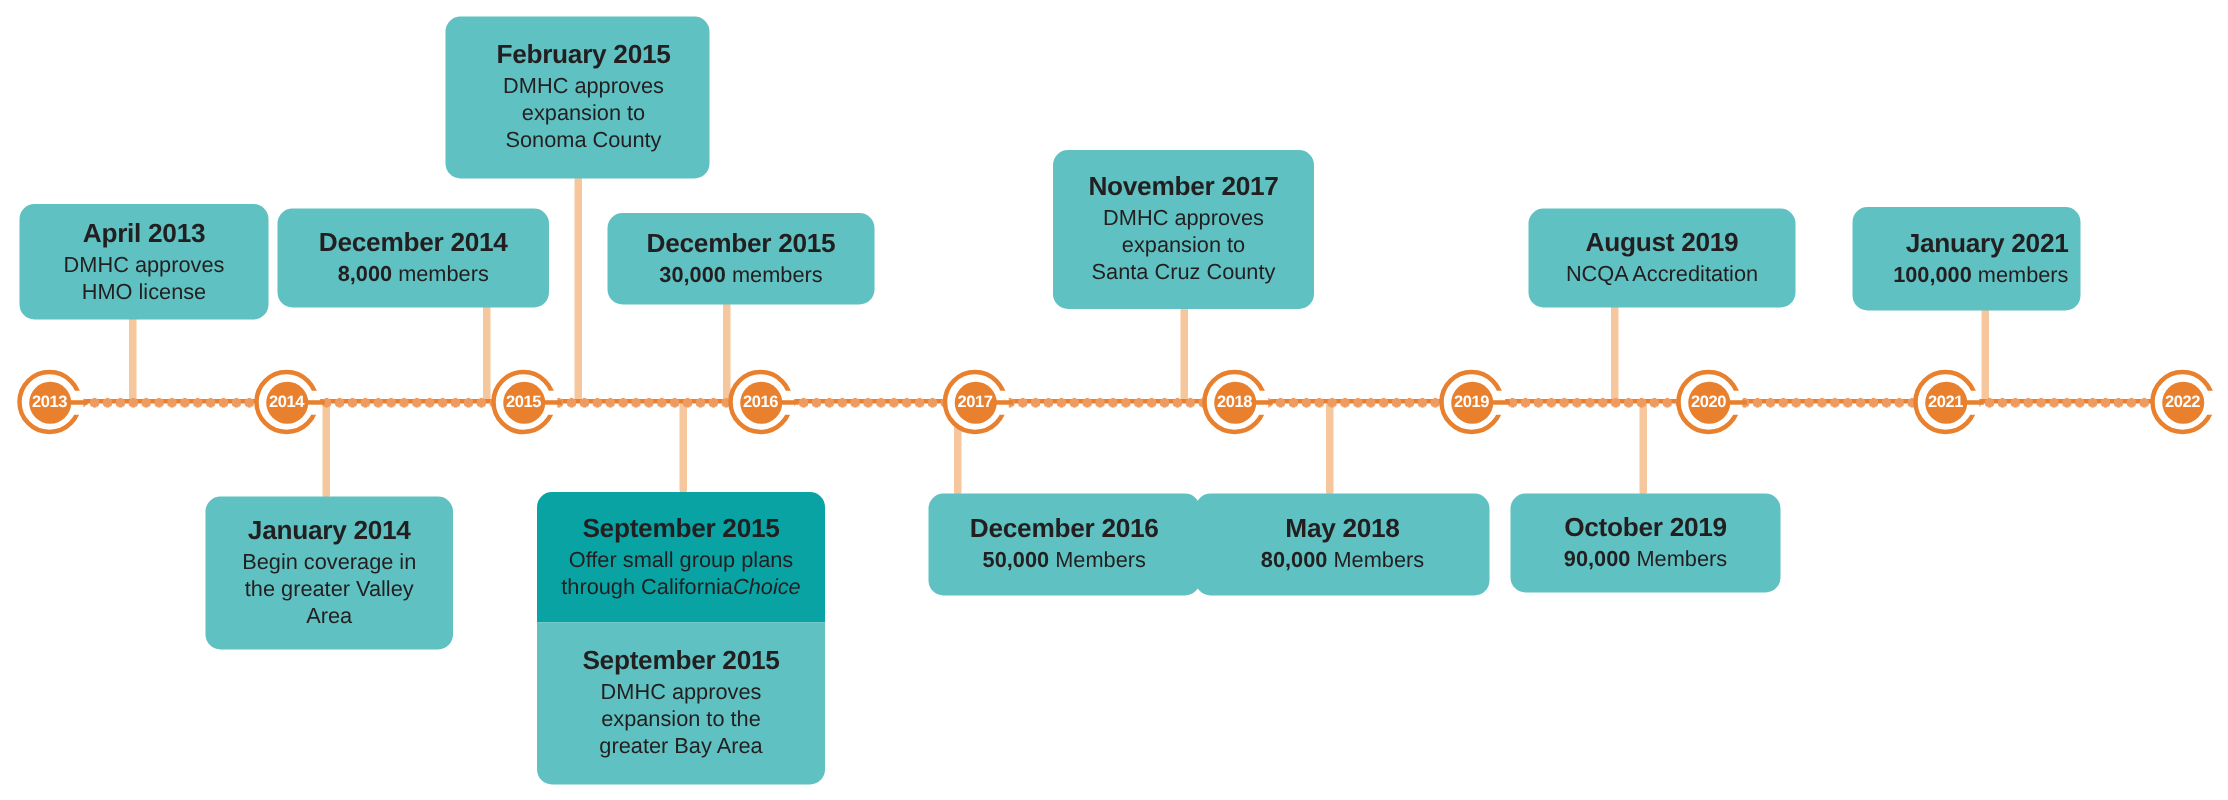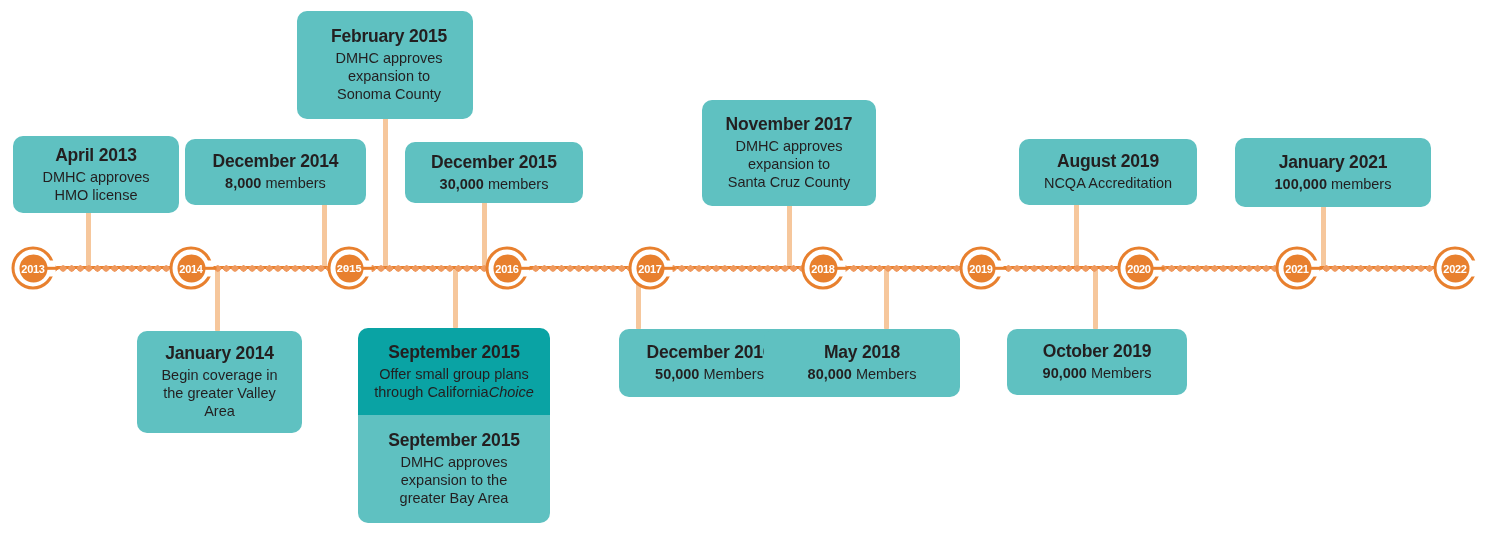--- a/index.html
+++ b/index.html
@@ -83,21 +83,21 @@
         <div class="notch"></div>
         <div class="stub"></div>
         <div class="inner">2013</div>
       </div>
       <div class="year-marker" style="left: 191px; top: 268px;">
         <div class="ring"></div>
         <div class="notch"></div>
         <div class="stub"></div>
         <div class="inner">2014</div>
       </div>
-      <div class="year-marker" style="left: 349px; top: 268px; font-family: Liberation Mono, monospace;">
+      <div class="year-marker" style="left: 349px; top: 268px;">
         <div class="ring"></div>
         <div class="notch"></div>
         <div class="stub"></div>
         <div class="inner">2015</div>
       </div>
       <div class="year-marker" style="left: 507px; top: 268px;">
         <div class="ring"></div>
         <div class="notch"></div>
         <div class="stub"></div>
         <div class="inner">2016</div>
@@ -167,21 +167,21 @@
     <div class="box-body">DMHC approves
 expansion to
 Santa Cruz County</div>
   </div>
 
   <div class="box light" style="left:987px;top:139px;width:178px;height:66px;margin-left:32px;">
     <div class="box-title">August 2019</div>
     <div class="box-body">NCQA Accreditation</div>
   </div>
 
-  <div class="box light" style="left:1235px;top:138px;width:196px;height:69px;">
+  <div class="box light" style="left:1235px;top:138px;width:152px;height:69px;align-items:flex-end;">
     <div class="box-title">January 2021</div>
     <div class="box-body"><strong>100,000</strong><span> members</span></div>
   </div>
 
   <div class="box light" style="left:137px;top:331px;width:165px;height:102px;">
     <div class="box-title">January 2014</div>
     <div class="box-body">Begin coverage in
 the greater Valley
 Area</div>
   </div>
@@ -197,21 +197,21 @@
     <div class="box-body">DMHC approves
 expansion to the
 greater Bay Area</div>
   </div>
 
   <div class="box light" style="left:619px;top:329px;width:181px;height:68px;">
     <div class="box-title">December 2016</div>
     <div class="box-body"><strong>50,000</strong><span> Members</span></div>
   </div>
 
-  <div class="box light" style="left:764px;top:329px;width:196px;height:68px;">
+  <div class="box light" style="left:797px;top:329px;width:196px;height:68px;">
     <div class="box-title">May 2018</div>
     <div class="box-body"><strong>80,000</strong><span> Members</span></div>
   </div>
 
   <div class="box light" style="left:1007px;top:329px;width:180px;height:66px;">
     <div class="box-title">October 2019</div>
     <div class="box-body"><strong>90,000</strong><span> Members</span></div>
   </div>
 
 </div>

